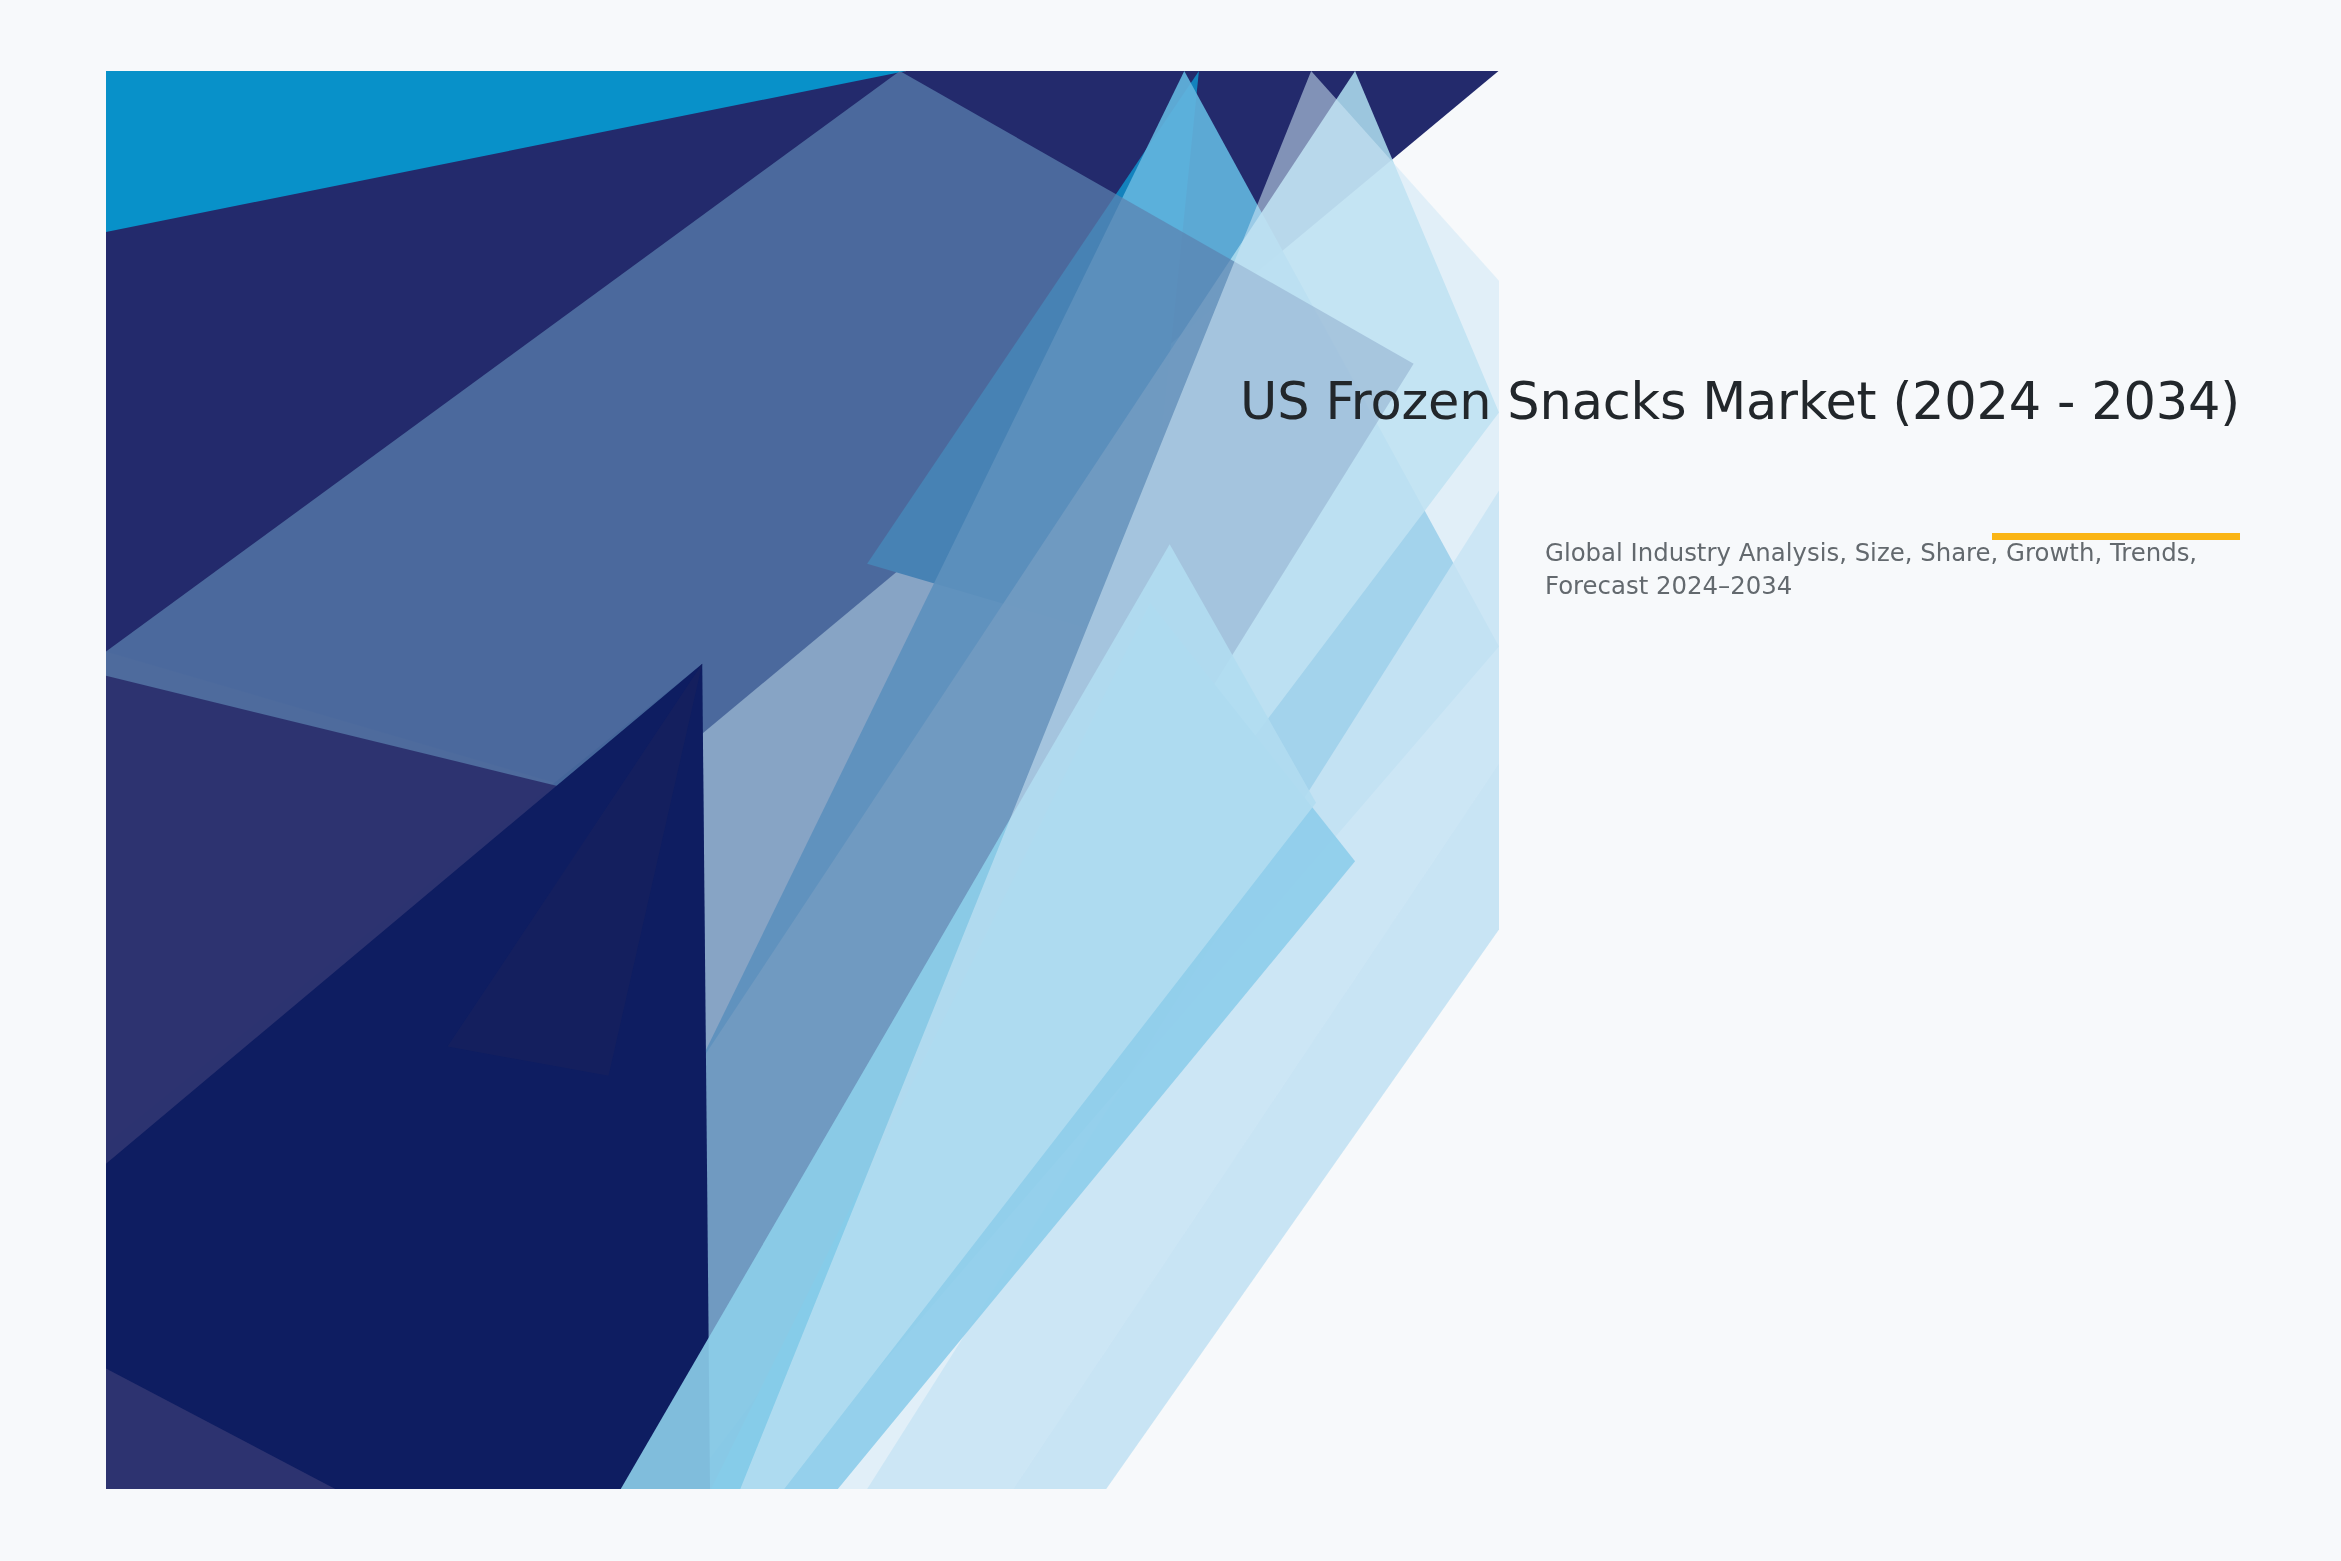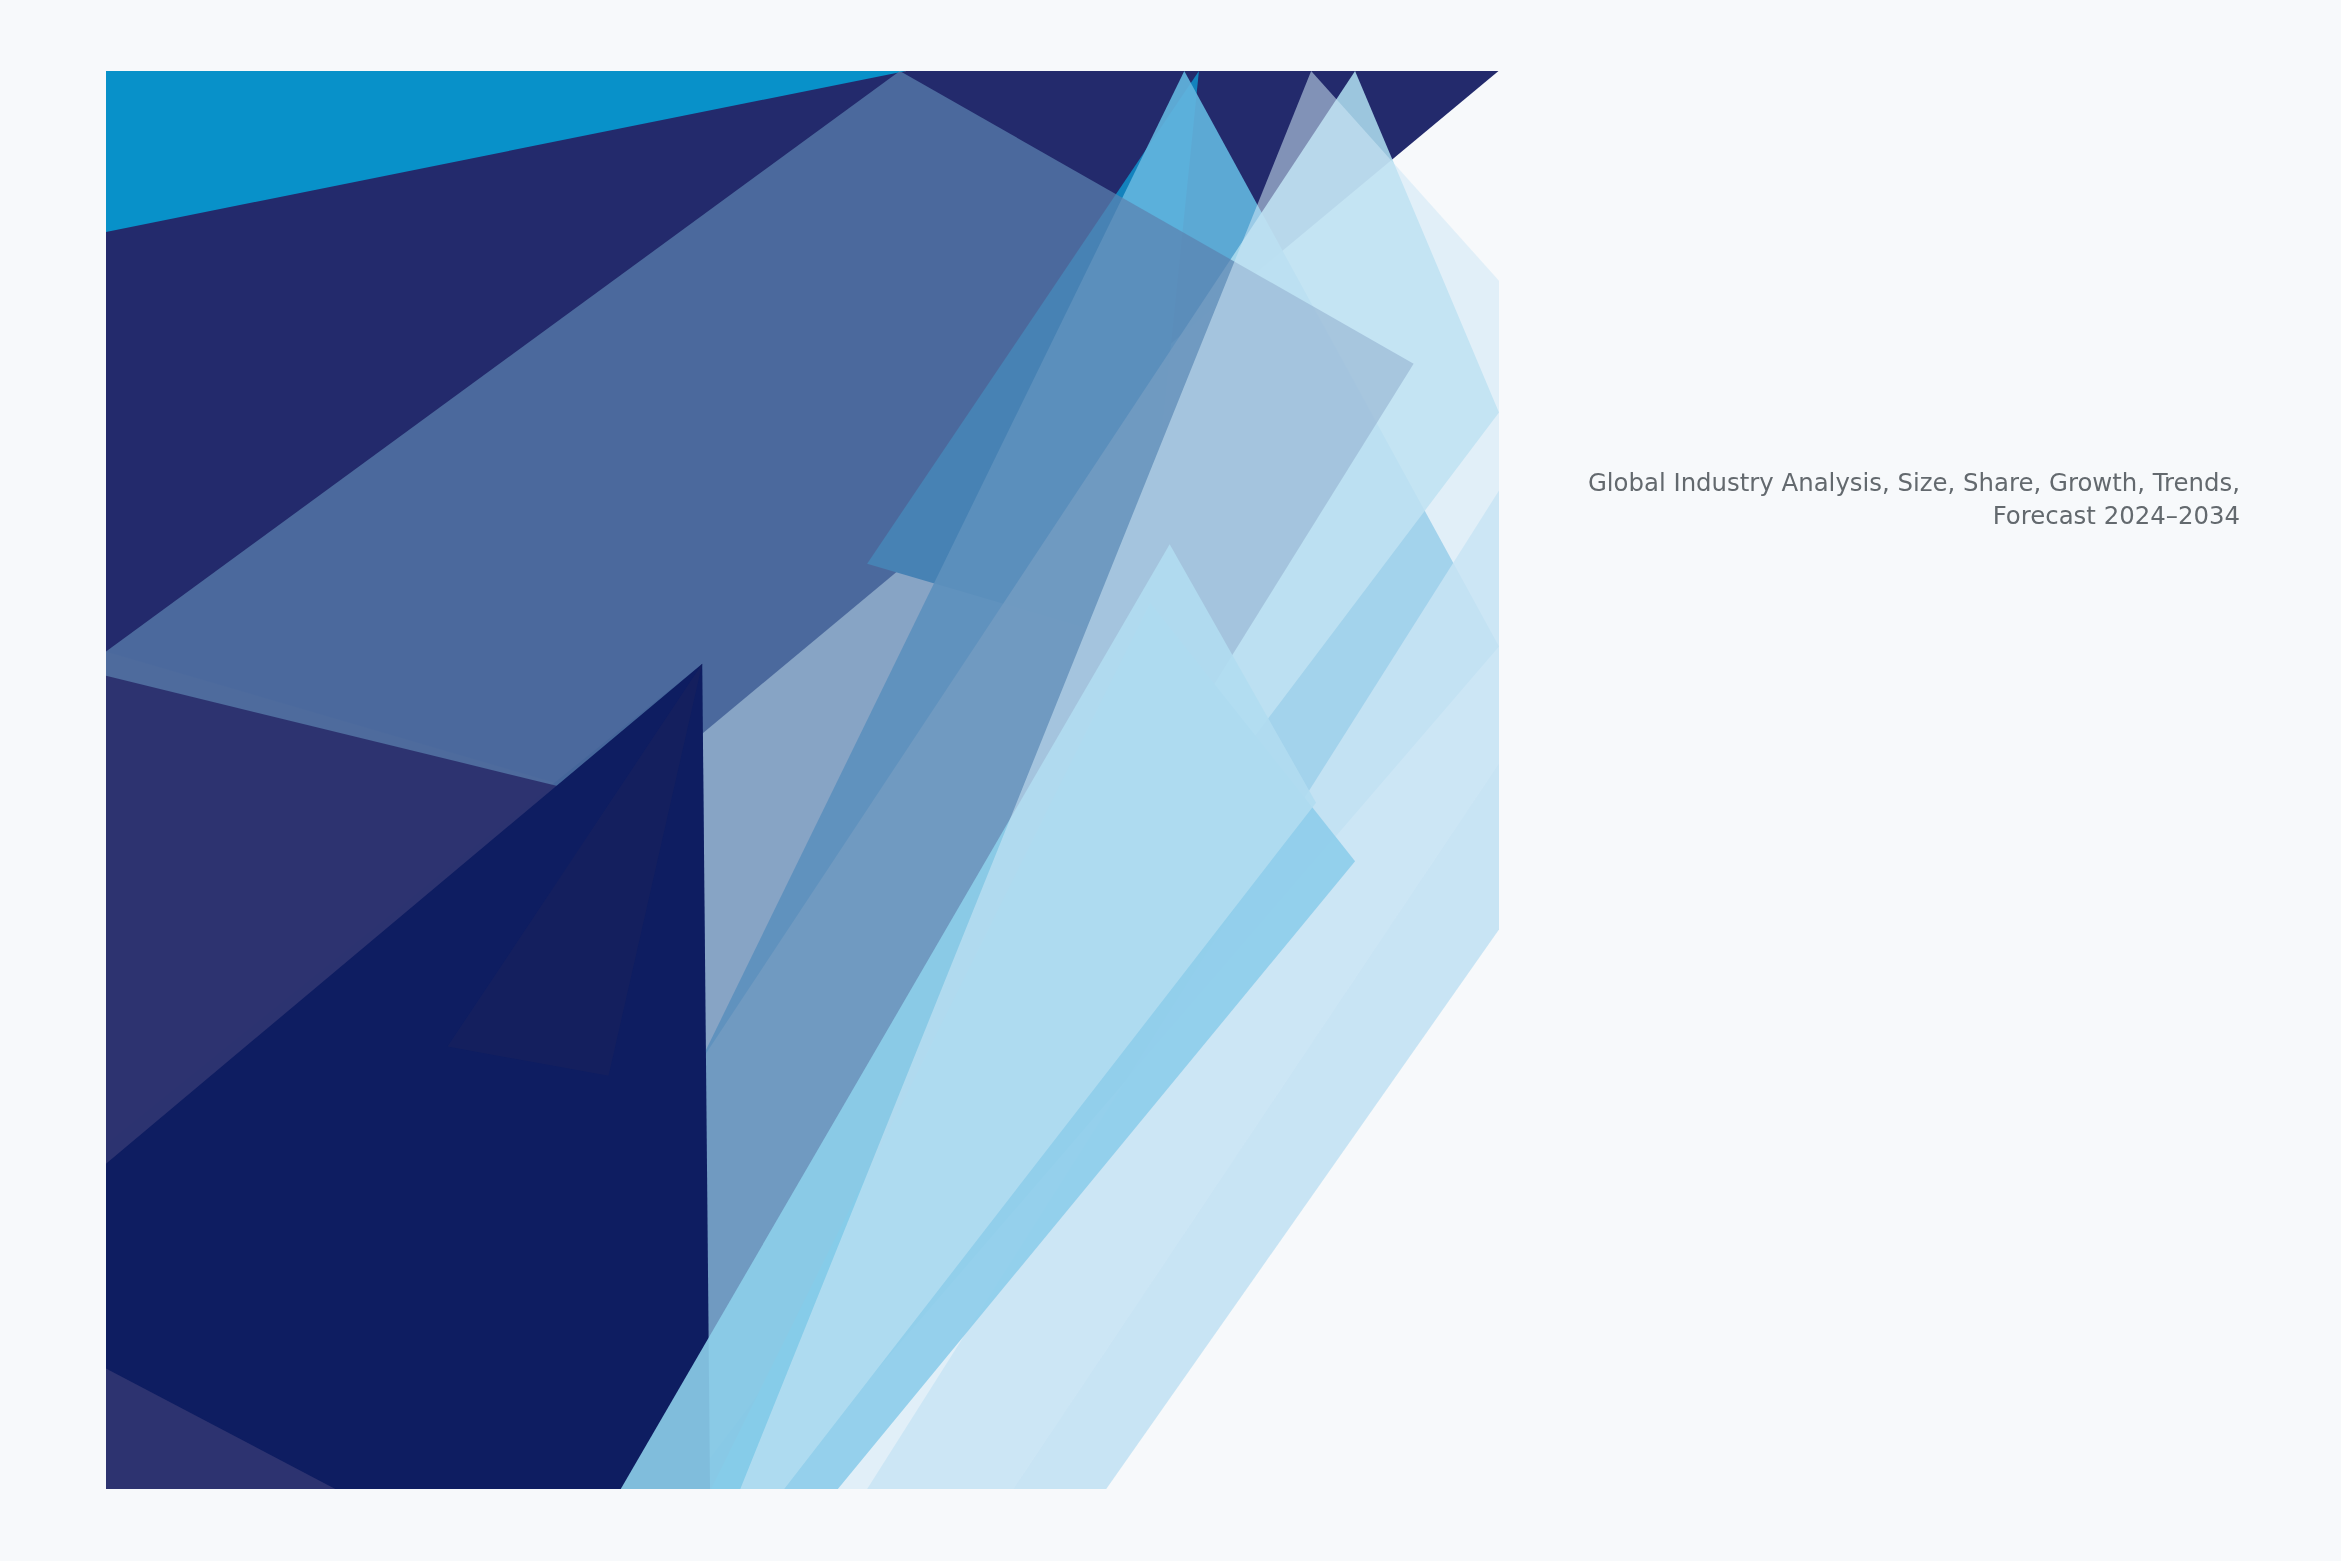--- a/index.html
+++ b/index.html
@@ -57,28 +57,28 @@
   .title-underline {
     position: absolute;
     z-index: 1;
     right: 0px;
     top: 162px;
     width: 248px;
     height: 6.8px;
     background: #fab515;
   }
   .subtitle {
-    margin: 0;
+    margin: 8px;
     padding-top: 96px;
     font-family: "DejaVu Sans", sans-serif;
     font-weight: 400;
     font-size: 24.4px;
     line-height: 1.34;
     color: #63696e;
-    text-align: right;
+    text-align: left;
     padding-left: 561px;
   }
 </style>
 </head>
 <body>
 
 <div class="slide">
 
   <div class="artwork">
     <svg viewBox="0 0 2855 2907" preserveAspectRatio="none" xmlns="http://www.w3.org/2000/svg">
@@ -117,17 +117,21 @@
 
         <polygon points="2180,970 2480,1500 1390,2907 1055,2907" fill="#8dcfea" opacity="0.9"></polygon>
 
         <polygon points="2470,0 2855,430 2855,1420 1860,2907 1300,2907" fill="#cfe8f6" opacity="0.55"></polygon>
 
       </g>
     </svg>
   </div>
 
   <div class="text-block">
+    <div class="title-wrap">
+      <div class="title-underline"></div>
+      <h1 class="title">US Frozen Snacks Market (2024 - 2034)</h1>
+    </div>
     <p class="subtitle">Global Industry Analysis, Size, Share, Growth, Trends, Forecast 2024–2034</p>
   </div>
 
 </div>
 
 
 </body></html>

